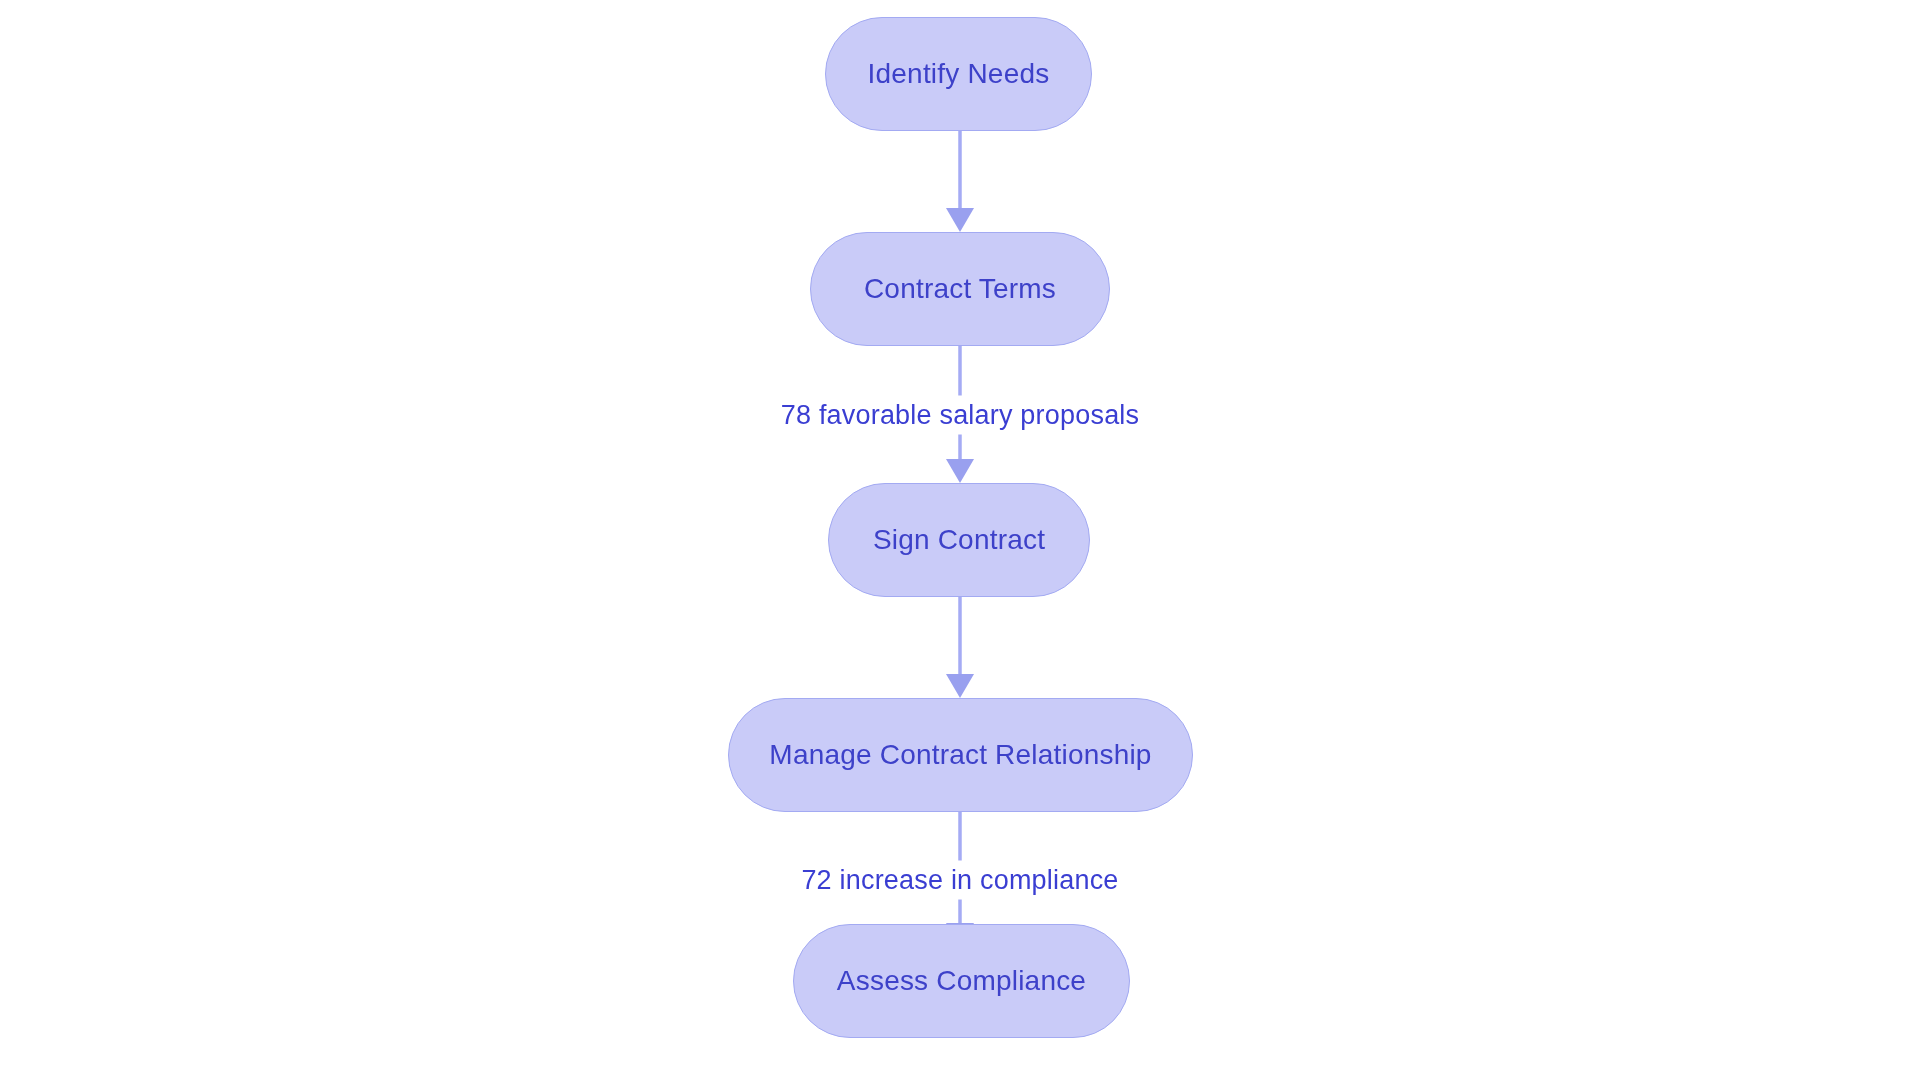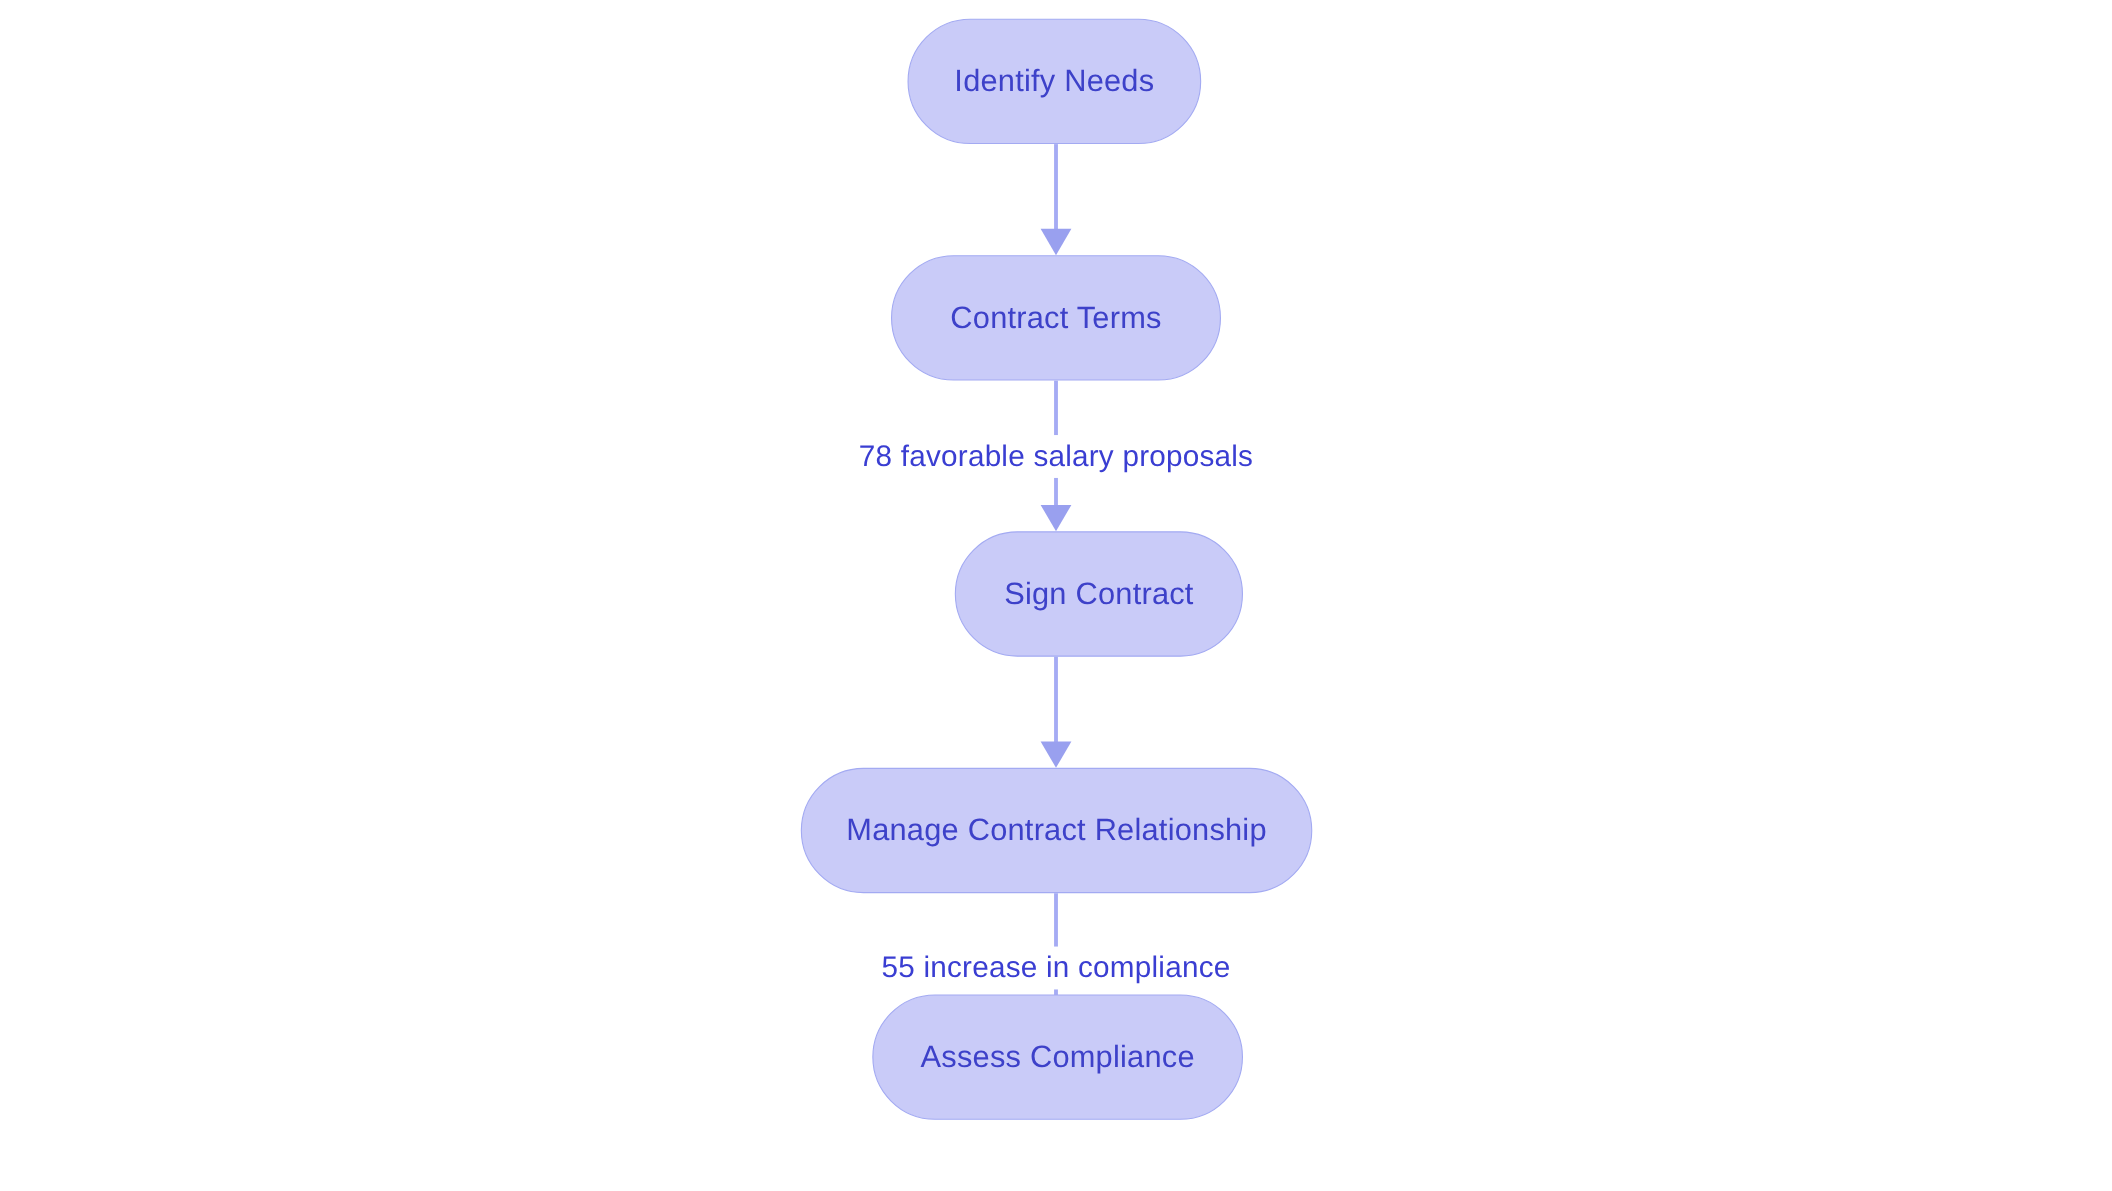--- a/index.html
+++ b/index.html
@@ -29,23 +29,23 @@
     justify-content: center;
     text-align: center;
     color: var(--node-text, #3d41c9);
     font-size: 28px;
     font-weight: 400;
     letter-spacing: 0.2px;
     white-space: nowrap;
   }
   .node-1 { left: 825px; top: 17px;  width: 267px; }
   .node-2 { left: 810px; top: 232px; width: 300px; }
-  .node-3 { left: 868px; top: 483px; width: 262px; justify-content: center; }
+  .node-3 { left: 828px; top: 483px; width: 262px; justify-content: center; }
   .node-4 { left: 728px; top: 698px; width: 465px; }
-  .node-5 { left: 793px; top: 904px; width: 337px; }
+  .node-5 { left: 793px; top: 924px; width: 337px; }
 
   .edge {
     position: absolute;
     left: 940px;
     width: 40px;
     overflow: visible;
   }
   .edge-1 { top: 131px; height: 101px; }
   .edge-2 { top: 346px; height: 137px; }
   .edge-3 { top: 597px; height: 101px; }
@@ -112,19 +112,19 @@
 
   <div class="node node-4">
     <span>Manage Contract Relationship</span>
   </div>
 
   <svg class="edge edge-4" viewBox="0 0 40 135" xmlns="http://www.w3.org/2000/svg">
     <line class="edge-line" x1="20" y1="0" x2="20" y2="113"></line>
     <polygon class="edge-head" points="6,111 34,111 20,135"></polygon>
   </svg>
 
-  <div class="edge-label edge-label-2">55 increase in compliance</div>
+  <div class="edge-label edge-label-2">72 increase in compliance</div>
 
   <div class="node node-5">
     <span>Assess Compliance</span>
   </div>
 
 </div>
 
 </body></html>

